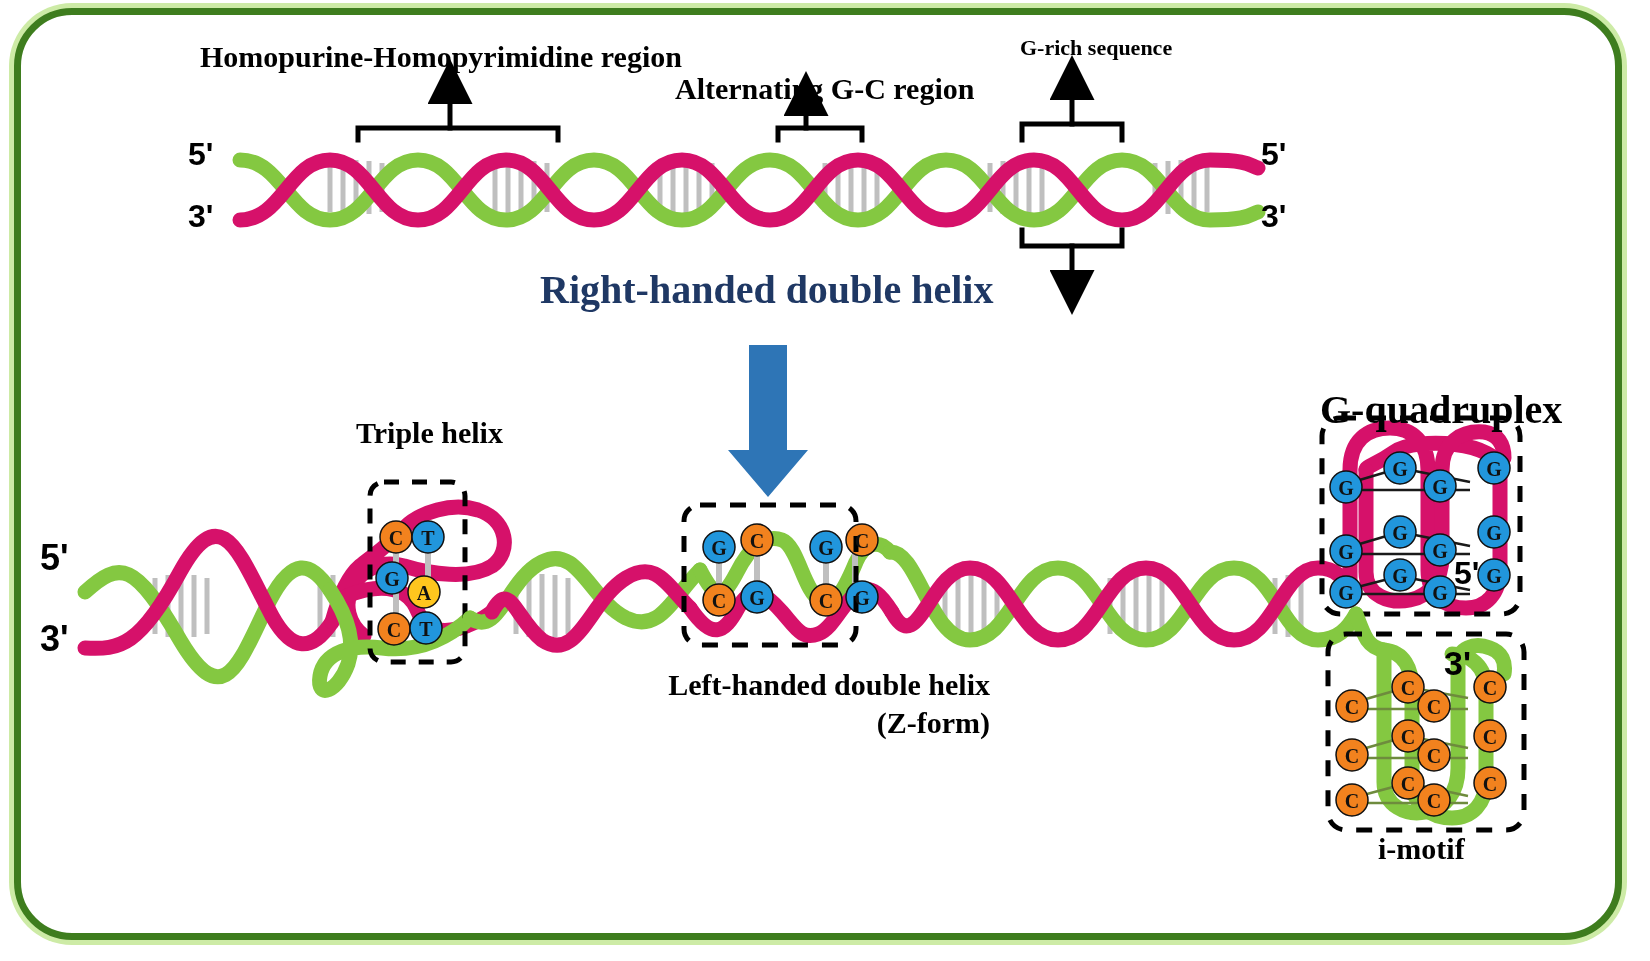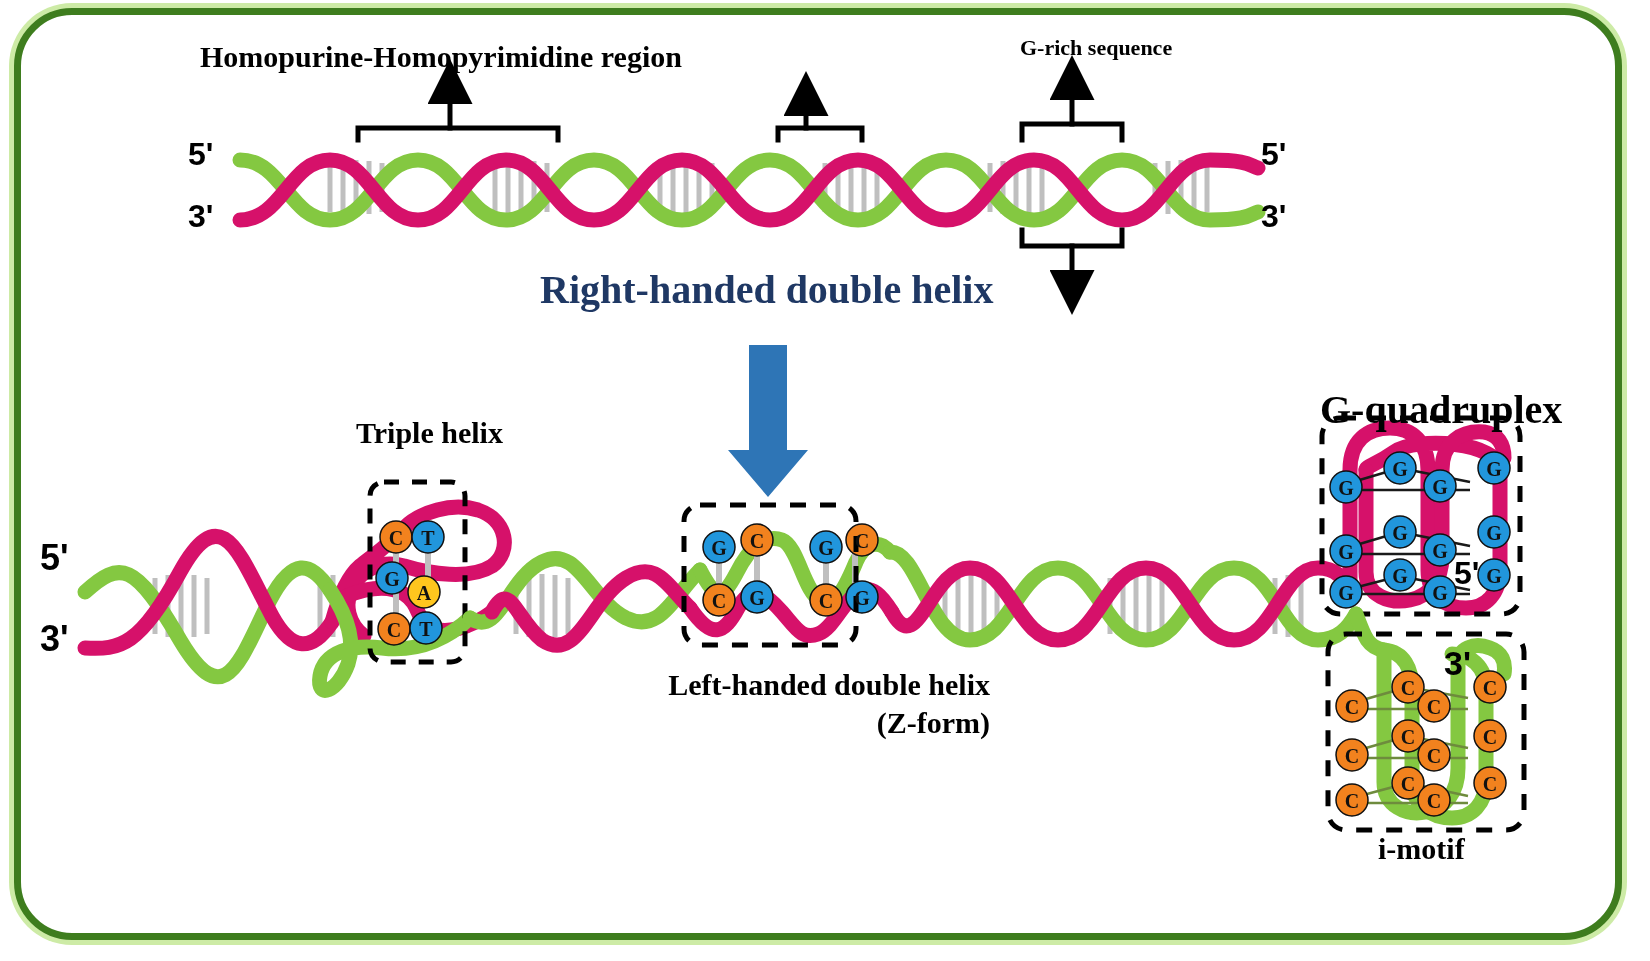--- a/index.html
+++ b/index.html
@@ -336,20 +336,21 @@
       <text x="1490" y="737">C</text>
       <text x="1352" y="801">C</text>
       <text x="1408" y="784">C</text>
       <text x="1434" y="801">C</text>
       <text x="1490" y="784">C</text>
     </g>
   </svg>
 
   <div class="lbl" style="left:200px;top:40px;font-size:30px;">Homopurine-Homopyrimidine region</div>
 
+  <div class="lbl" style="left:675px;top:72px;font-size:30px;">Alternating G-C region</div>
 
   <div class="lbl" style="left:996px;top:36px;font-size:22px;margin-left:24px;">G-rich sequence</div>
 
 
   <div class="lbl blue" style="left:540px;top:268px;font-size:40px;">Right-handed double helix</div>
 
   <div class="prime" style="left:188px;top:136px;font-size:32px;">5'</div>
   <div class="prime" style="left:188px;top:198px;font-size:32px;">3'</div>
   <div class="prime" style="left:1261px;top:136px;font-size:32px;">5'</div>
   <div class="prime" style="left:1261px;top:198px;font-size:32px;">3'</div>

